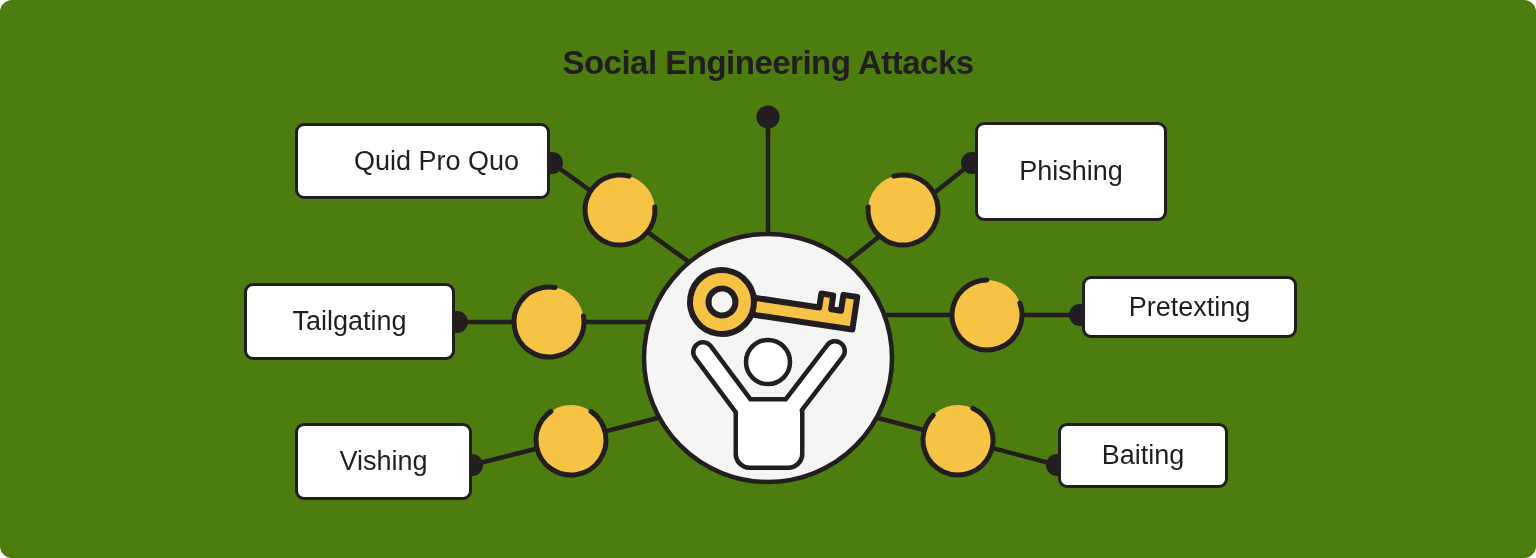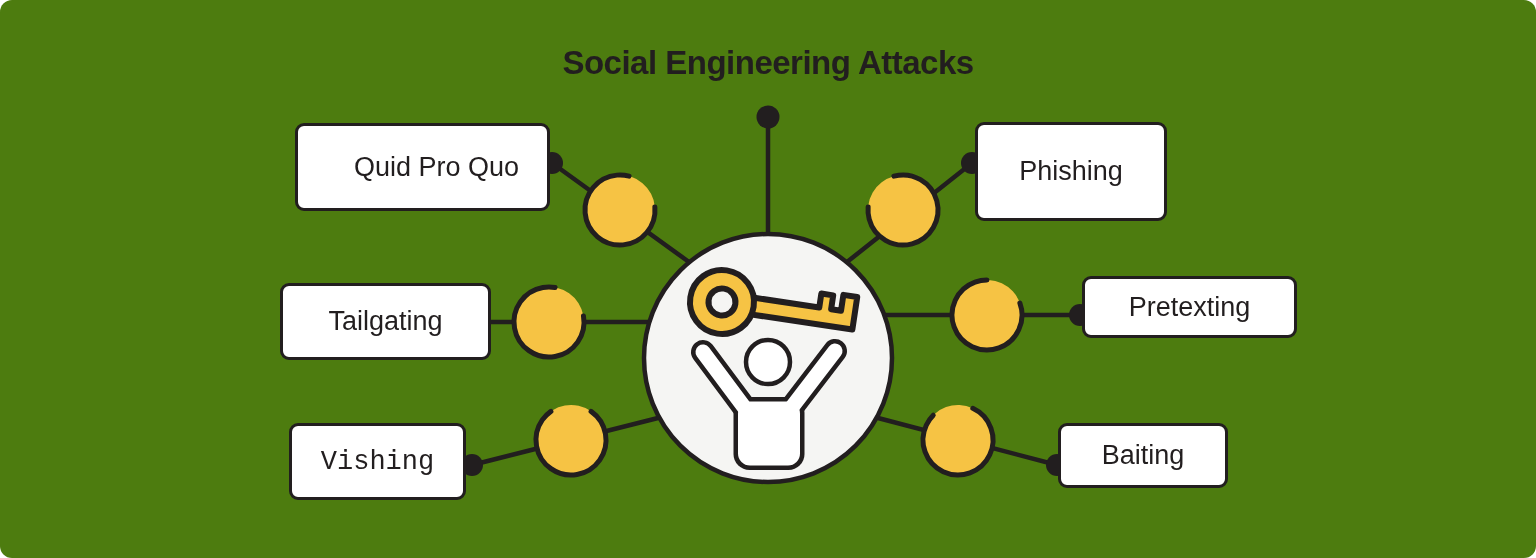--- a/index.html
+++ b/index.html
@@ -101,25 +101,25 @@
       <circle cx="768" cy="117" r="11.5"></circle>
       <circle cx="552" cy="163" r="11"></circle>
       <circle cx="972" cy="163" r="11"></circle>
       <circle cx="457" cy="322" r="11"></circle>
       <circle cx="1080" cy="315" r="11"></circle>
       <circle cx="472" cy="465" r="11"></circle>
       <circle cx="1057" cy="465" r="11"></circle>
     </g>
   </svg>
 
-  <div class="node-box" style="left:295px; top:123px; width:255px; height:88px;padding-left:28px;">Quid Pro Quo</div>
+  <div class="node-box" style="left:295px; top:123px; width:255px; height:76px;padding-left:28px;">Quid Pro Quo</div>
 
   <div class="node-box" style="left:975px; top:122px; width:192px; height:99px;">Phishing</div>
 
-  <div class="node-box" style="left:244px; top:283px; width:211px; height:77px;margin-left:36px;">Tailgating</div>
+  <div class="node-box" style="left:244px; top:283px; width:211px; height:77px;">Tailgating</div>
 
   <div class="node-box" style="left:1082px; top:276px; width:215px; height:62px;">Pretexting</div>
 
-  <div class="node-box" style="left:289px; top:423px; width:177px; height:77px;font-family:Liberation Mono, monospace;">Vishing</div>
+  <div class="node-box" style="left:295px; top:423px; width:177px; height:77px;">Vishing</div>
 
   <div class="node-box" style="left:1058px; top:423px; width:170px; height:65px;">Baiting</div>
 
 </div>
 
 </body></html>

